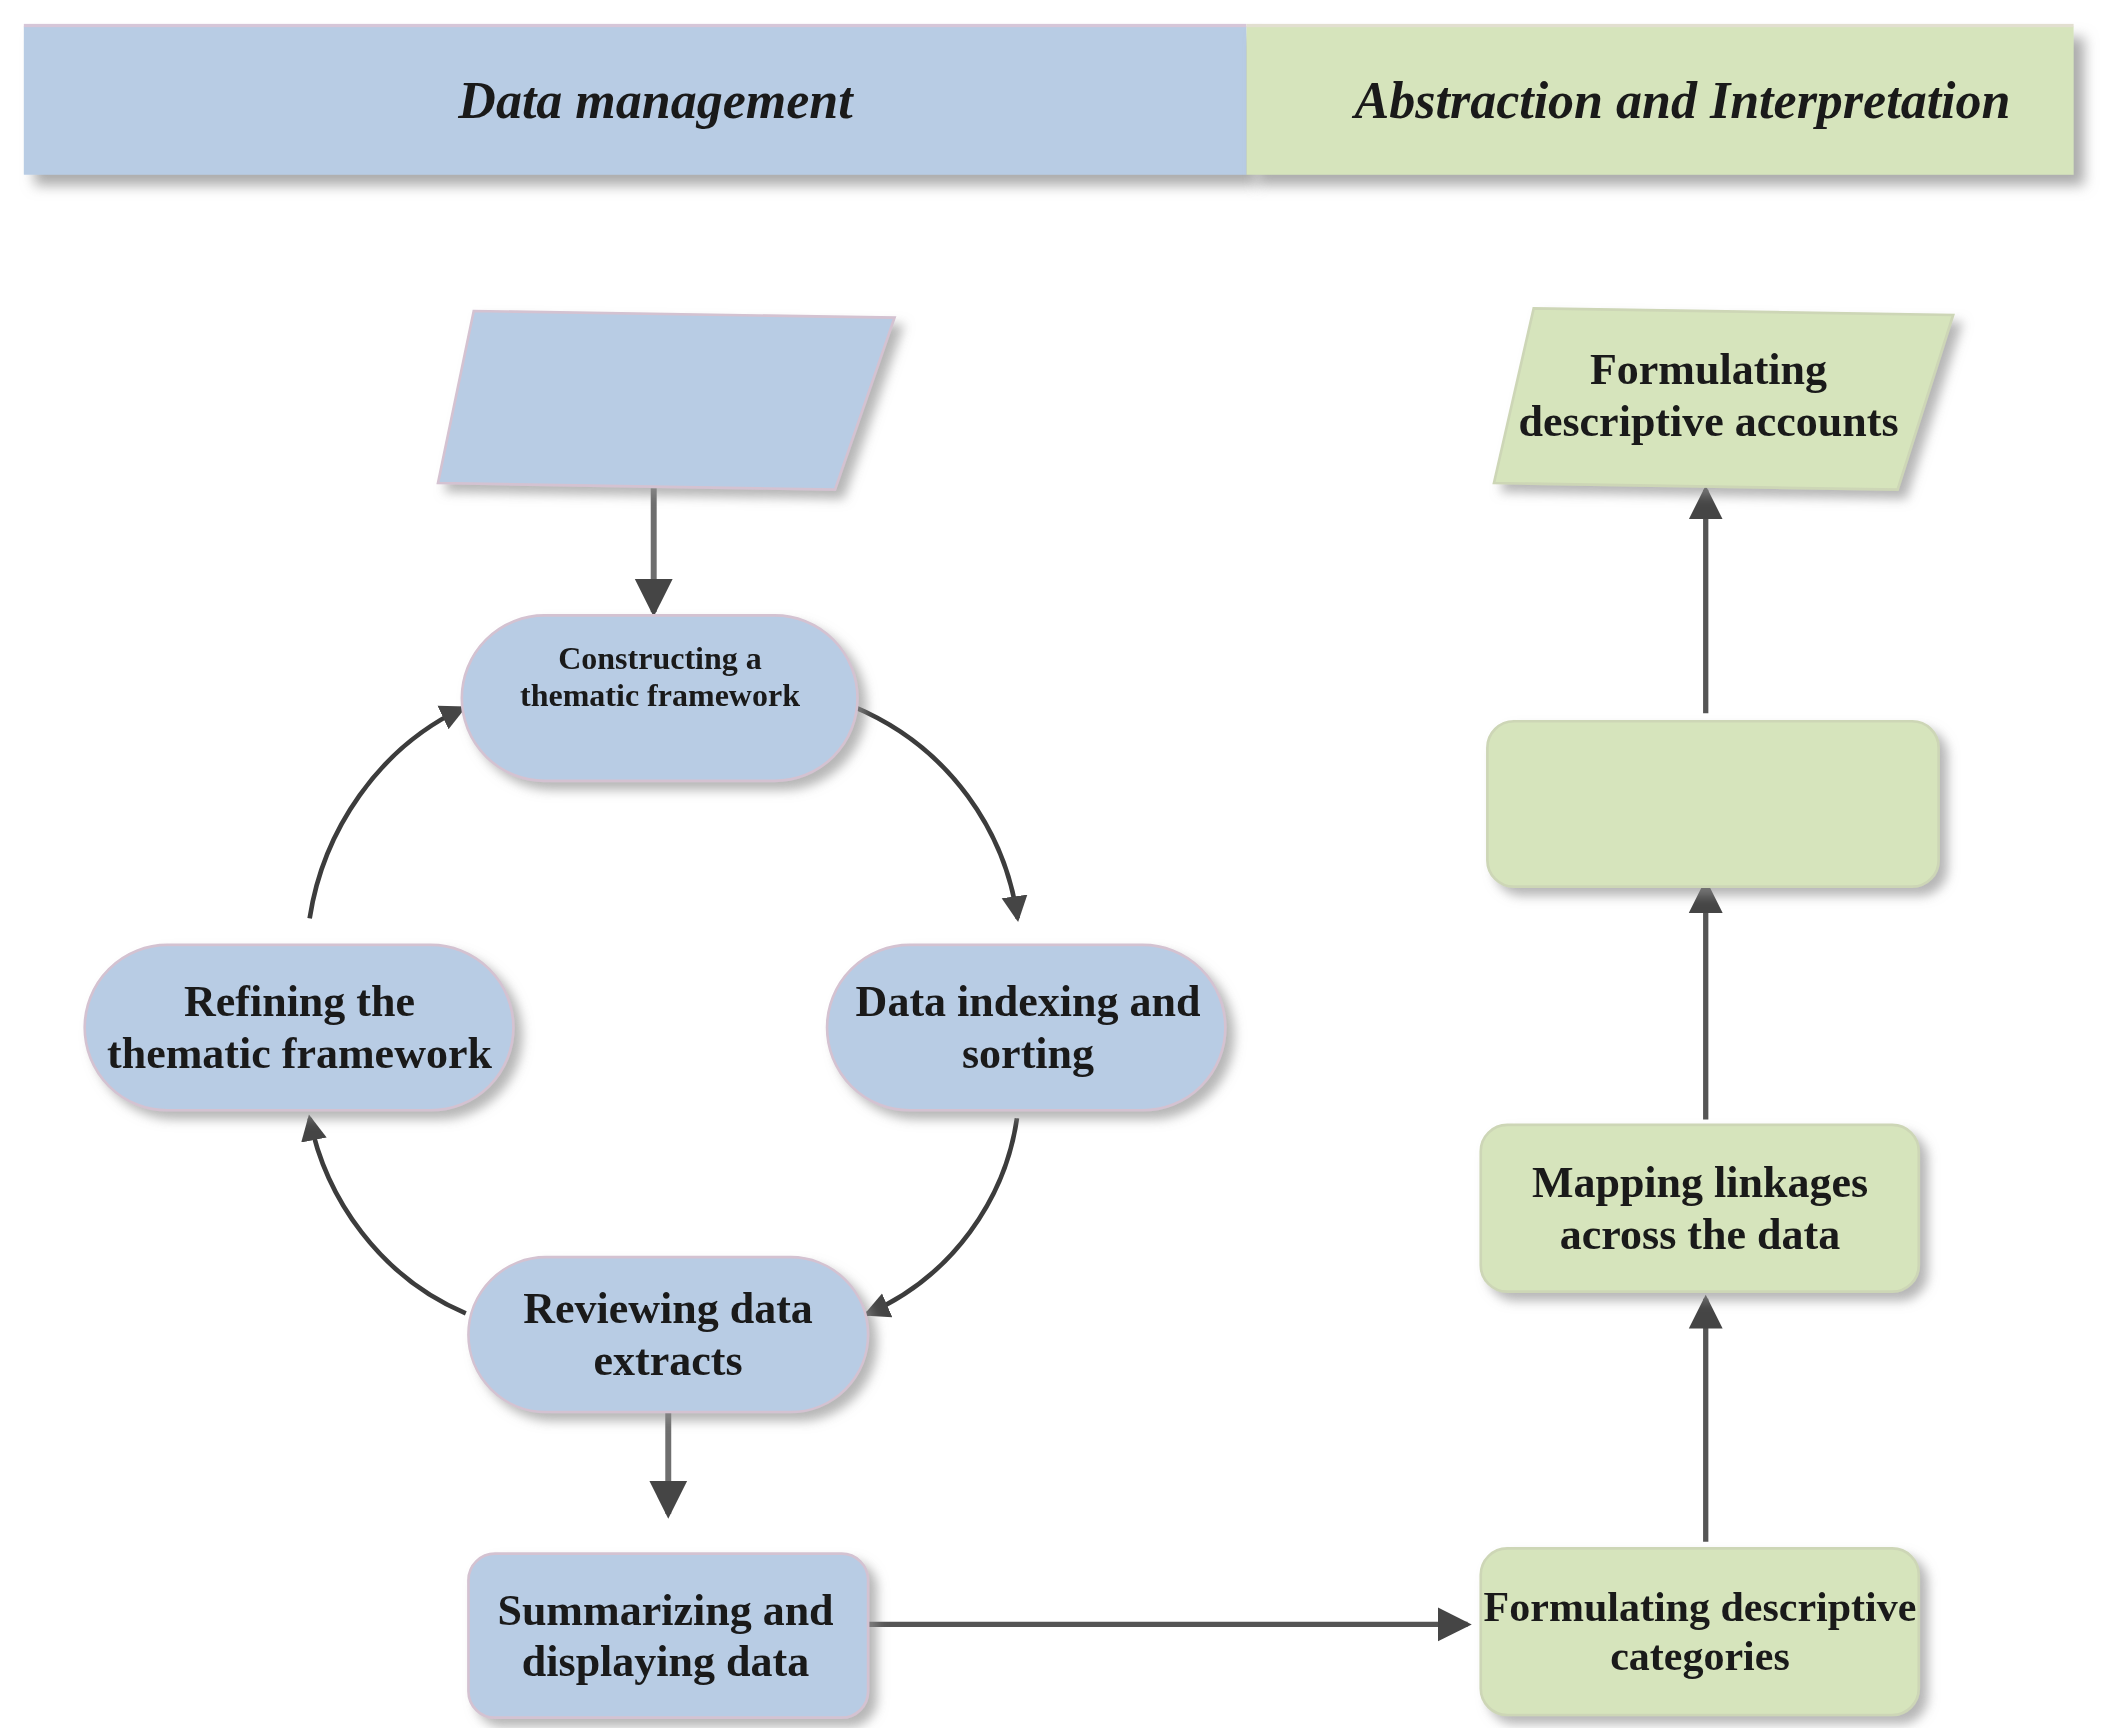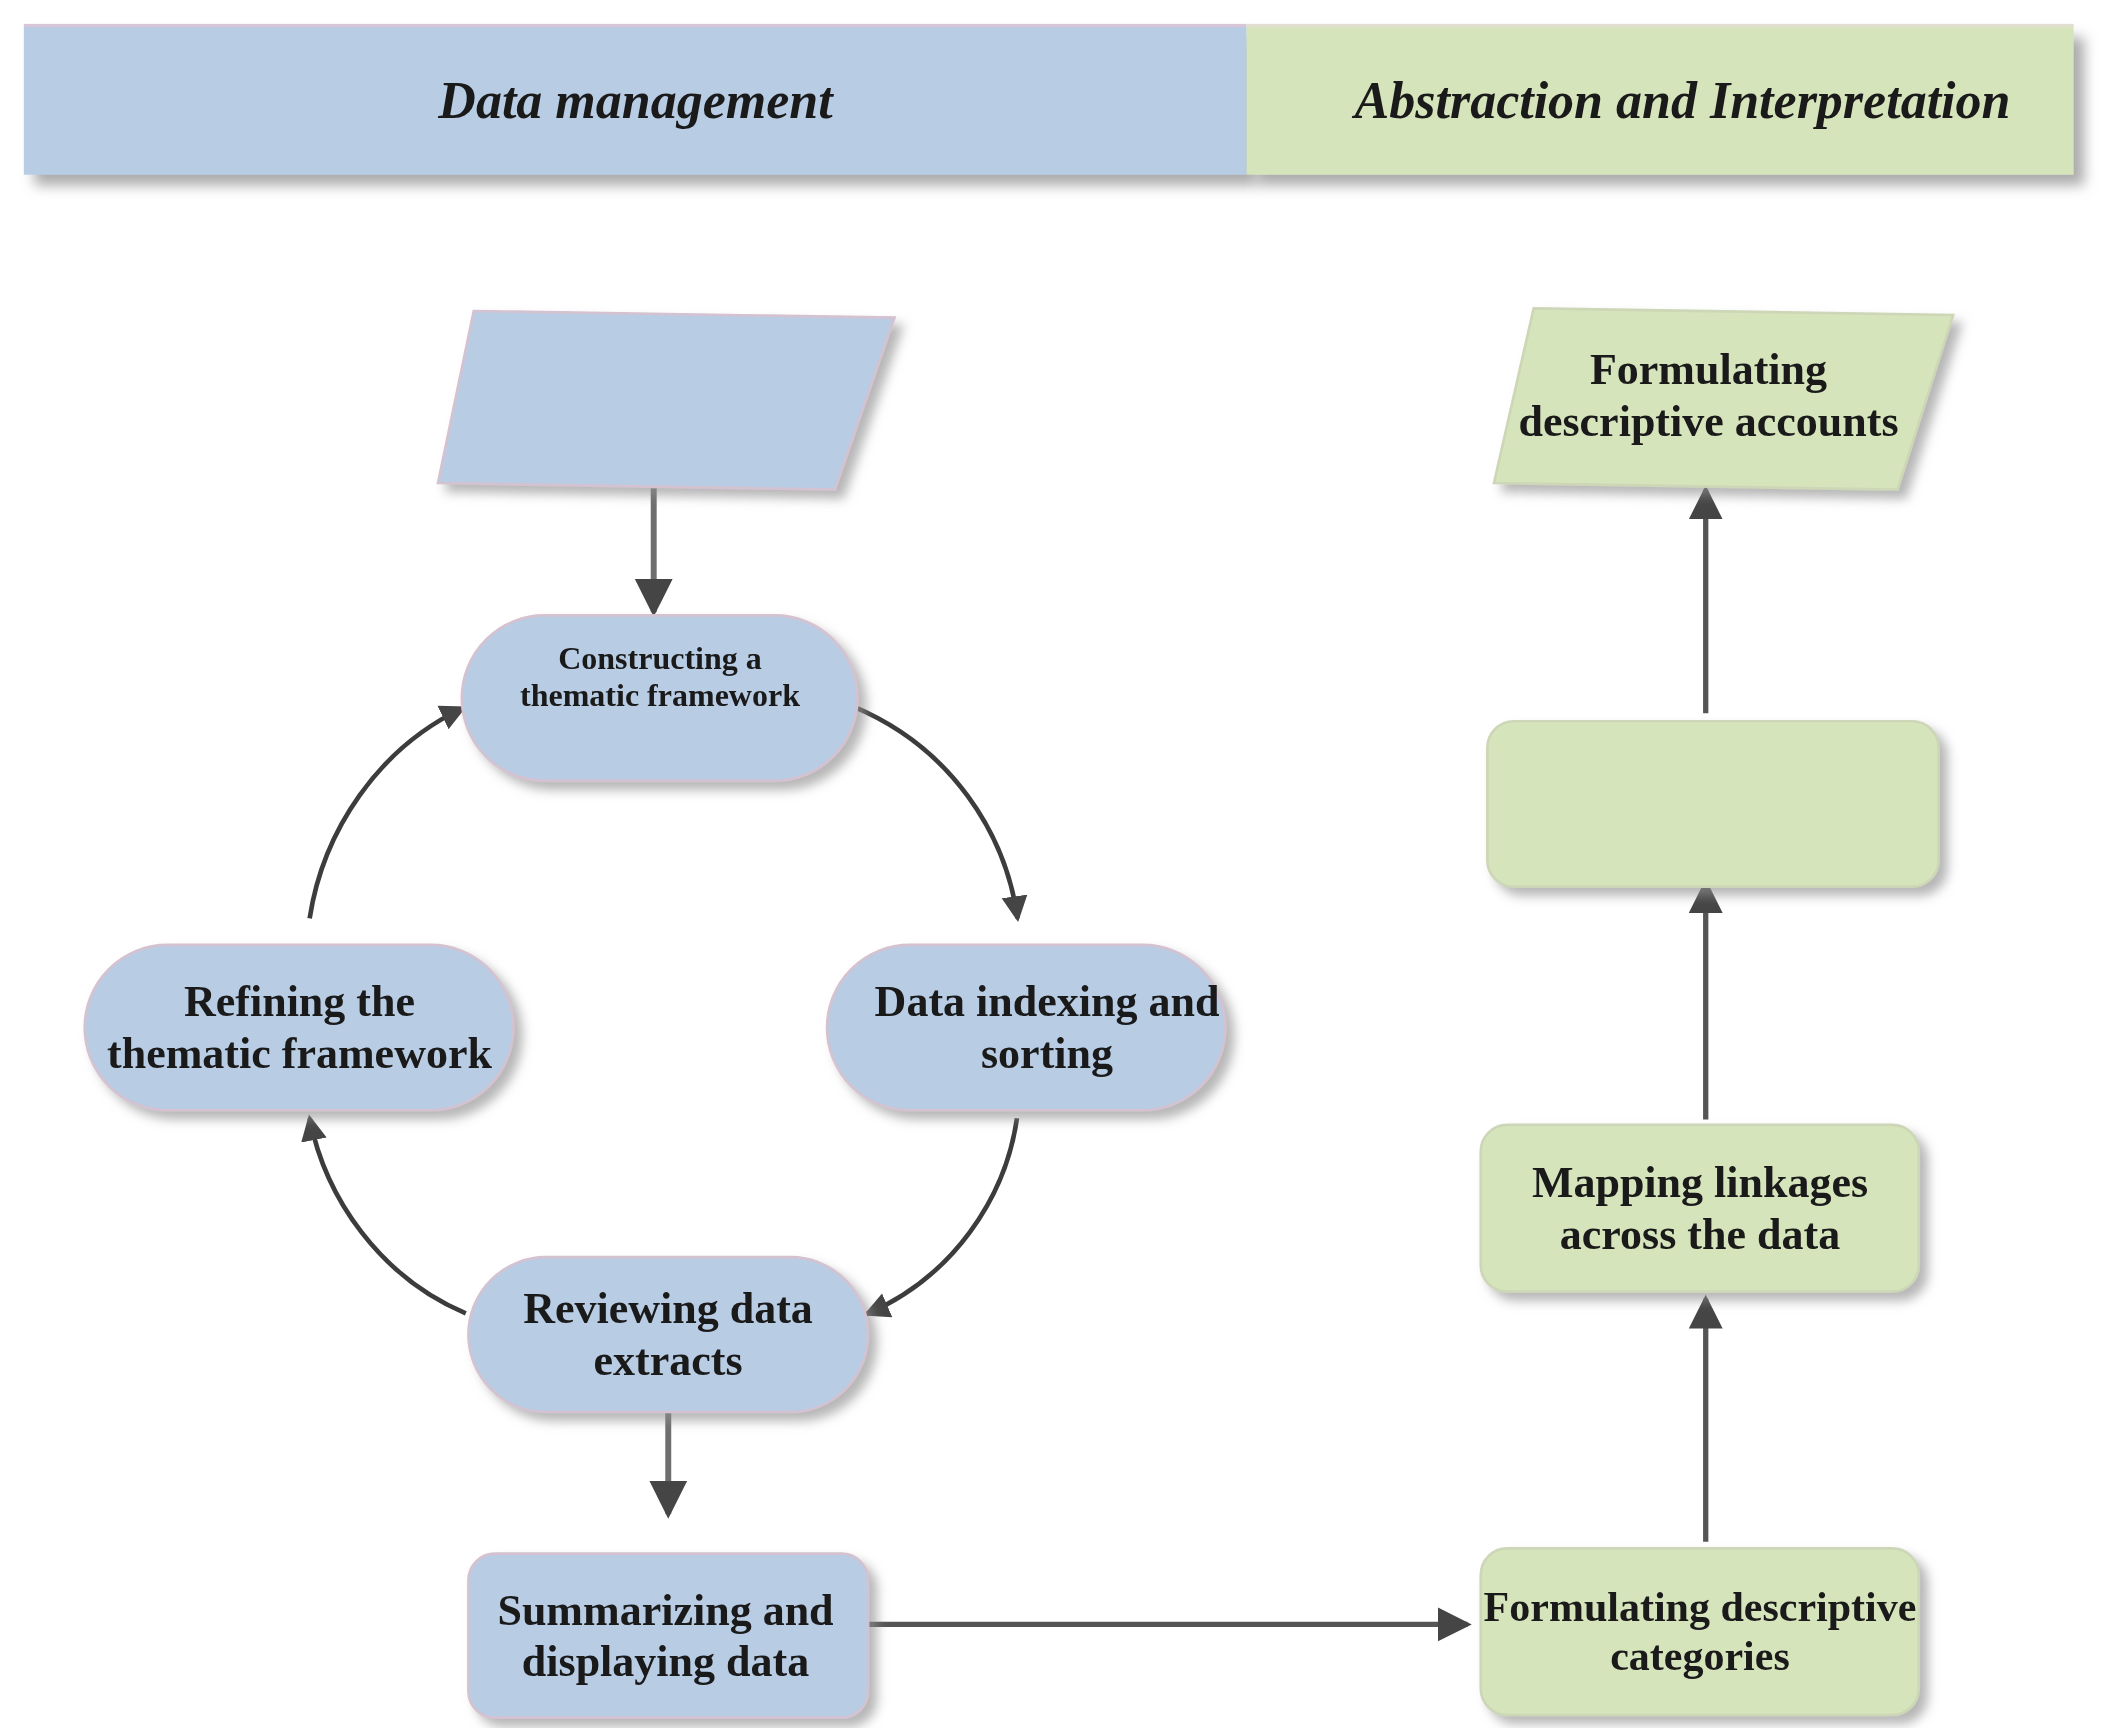--- a/index.html
+++ b/index.html
@@ -119,29 +119,29 @@
       <rect x="2238" y="2340" width="662" height="252" rx="40" ry="40" fill="#d6e4bc" stroke="#cdd6b6" stroke-width="4" filter="url(#softshadow)"></rect>
 
       <rect x="2238" y="1700" width="662" height="252" rx="40" ry="40" fill="#d6e4bc" stroke="#cdd6b6" stroke-width="4" filter="url(#softshadow)"></rect>
 
       <rect x="2248" y="1090" width="682" height="250" rx="40" ry="40" fill="#d6e4bc" stroke="#cdd6b6" stroke-width="4" filter="url(#softshadow)"></rect>
 
       <path d="M 2318 466 L 2952 476 L 2868 740 L 2258 730 Z" fill="#d6e4bc" stroke="#cdd6b6" stroke-width="4" filter="url(#softshadow)"></path>
     </g>
   </svg>
 
-  <div class="band-text" style="left:24px; top:26.5px; width:1223px; height:148px; font-size:52px;">Data management</div>
+  <div class="band-text" style="left:24px; top:26.5px; width:1223px; height:148px; font-size:52px;padding-left:20px;">Data management</div>
 
   <div class="band-text" style="left:1247px; top:26.5px; width:827px; height:148px; font-size:52px;padding-left:22px;">Abstraction and Interpretation</div>
 
 
   <div class="node-text" style="left:454px; top:615px; width:412px; height:124px; font-size:32px;">Constructing a
 thematic framework</div>
 
-  <div class="node-text" style="left:848px; top:945px; width:398px; height:165px; font-size:44px;">Data indexing and
+  <div class="node-text" style="left:829px; top:945px; width:398px; height:165px; font-size:44px;">Data indexing and
 sorting</div>
 
   <div class="node-text" style="left:85px; top:945px; width:429px; height:165px; font-size:44px;">Refining the
 thematic framework</div>
 
   <div class="node-text" style="left:468px; top:1257px; width:400px; height:155px; font-size:44px;">Reviewing data
 extracts</div>
 
   <div class="node-text" style="left:463px; top:1554px; width:405px; height:164px; font-size:44px;">Summarizing and
 displaying data</div>

